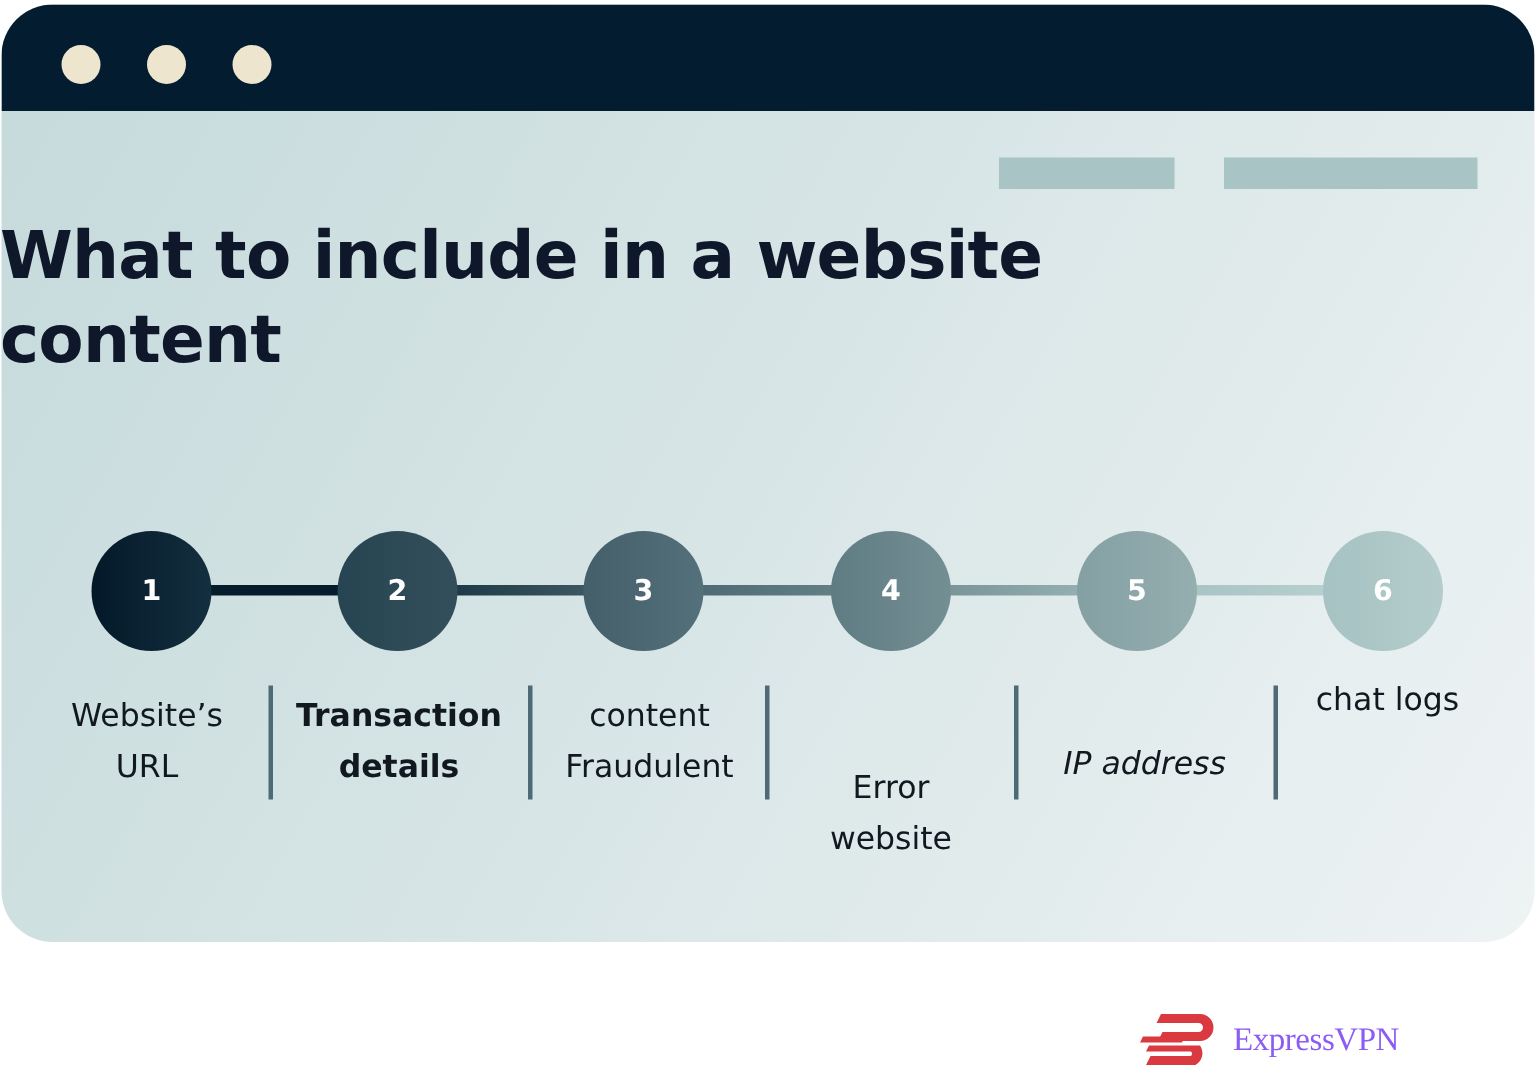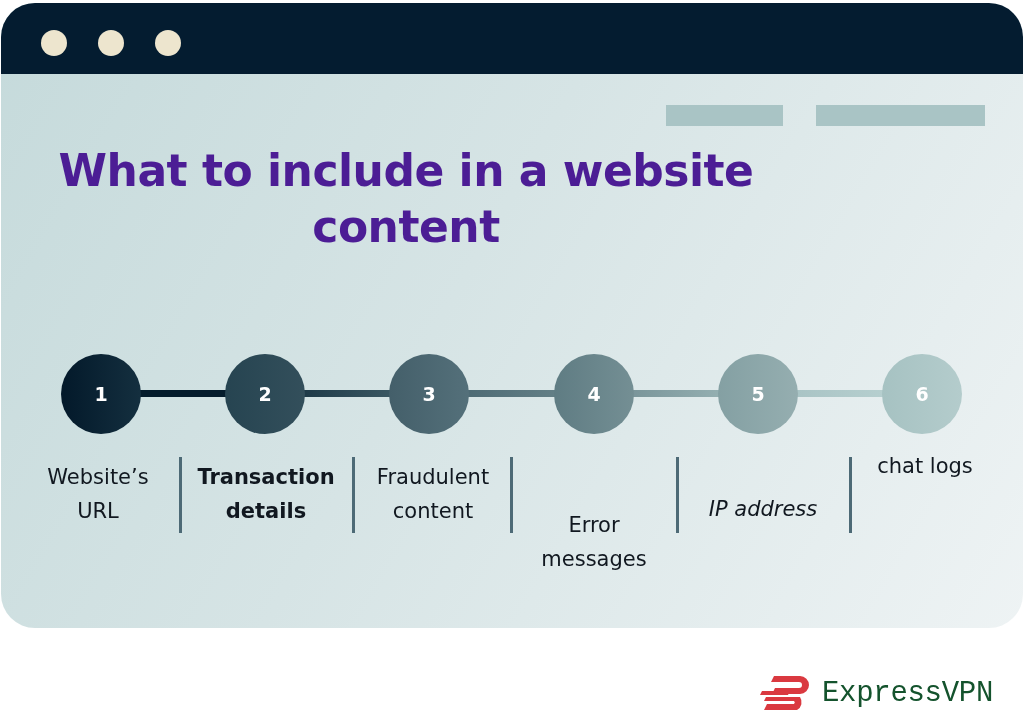--- a/index.html
+++ b/index.html
@@ -16,44 +16,44 @@
       background: #041c30;
     }
     .dot {
       position: absolute; top: 27px; width: 26px; height: 26px; border-radius: 50%;
       background: #ede5ce;
     }
     .bar {
       position: absolute; top: 102px; height: 21px; background: #a9c4c5;
     }
     .title {
-      position: absolute; left: 0; top: 143px; width: 812px; text-align: center;
+      position: absolute; left: 0; top: 143px; width: 812px; 
       font-family: "DejaVu Sans", sans-serif; font-weight: bold;
-      font-size: 44px; line-height: 56px; color: #4c1d95; letter-spacing: -0.5px;
+      font-size: 44px; line-height: 56px; color: #0f172a; letter-spacing: -0.5px;
     }
     .line {
       position: absolute; top: 390px; height: 7px;
     }
     .circle {
       position: absolute; top: 354px; width: 80px; height: 80px; border-radius: 50%;
       display: flex; align-items: center; justify-content: center;
       color: #ffffff; font-family: "DejaVu Sans", sans-serif; font-weight: bold; font-size: 19px;
     }
     .label {
       position: absolute; text-align: center; color: #111820;
       font-family: "DejaVu Sans", sans-serif; font-size: 21px; line-height: 34px;
     }
     .sep {
       position: absolute; top: 457px; width: 3px; height: 76px; background: #4d6a76;
     }
     .logo {
       position: absolute; left: 760px; top: 673px; height: 40px; display: flex; align-items: center;
     }
     .logo-text {
-      font-family: Liberation Mono, monospace; font-size: 29px; color: #14532d; margin-left: 10px; letter-spacing: -0.3px;
+      font-family: Liberation Serif, serif; font-size: 22px; color: #8b5cf6; margin-left: 10px; letter-spacing: -0.3px;
     }
   </style>
 </head>
 <body>
 
 <div class="window">
   <div class="titlebar">
     <div class="dot" style="left:40px"></div>
     <div class="dot" style="left:97px"></div>
     <div class="dot" style="left:154px"></div>
@@ -94,26 +94,26 @@
 
 <div class="label" style="left:28px; width:140px; top:460px;">
   <div>Website’s</div>
   <div>URL</div>
 </div>
 <div class="label" style="left:186px; width:160px; top:460px;font-weight:bold;">
   <div>Transaction</div>
   <div>details</div>
 </div>
 <div class="label" style="left:358px; width:150px; top:460px;">
+  <div>content</div>
   <div>Fraudulent</div>
-  <div>content</div>
 </div>
 <div class="label" style="left:518px; width:152px; top:460px;margin-top:48px;">
   <div>Error</div>
-  <div>messages</div>
+  <div>website</div>
 </div>
 <div class="label" style="left:682px; width:162px; top:492px;font-style:italic;">
   <div>IP address</div>
 </div>
 <div class="label" style="left:856px; width:138px; top:449px;">
   <div>chat logs</div>
 </div>
 
 <div class="sep" style="left:179px;"></div>
 <div class="sep" style="left:352px;"></div>

